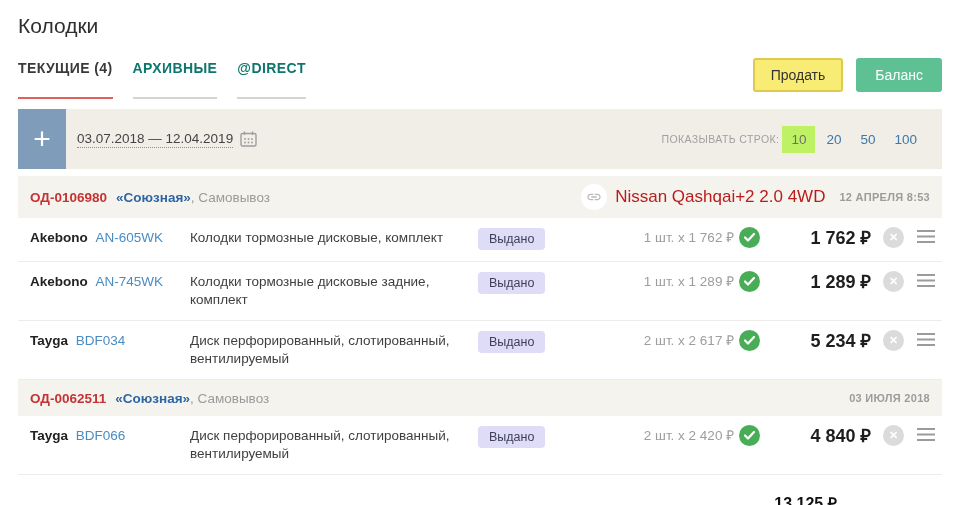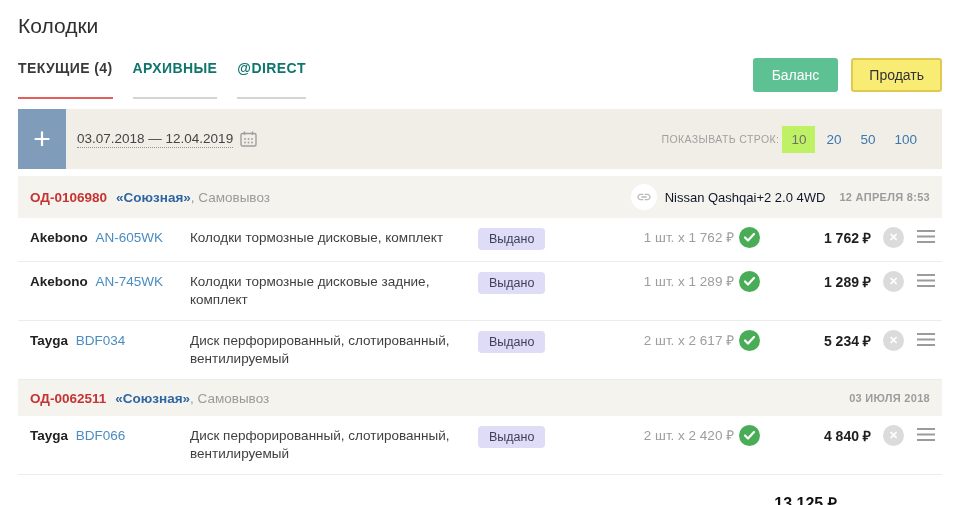--- a/index.html
+++ b/index.html
@@ -39,32 +39,32 @@
   
   .orders { margin-top: 7px; }
   .order-header { background: #f5f3ee; display: flex; justify-content: space-between; align-items: center; padding: 8px 12px; min-height: 36px; }
   .oh-left { display: flex; align-items: center; font-size: 13.5px; }
   .order-id { color: #c43434; font-weight: 700; cursor: pointer; }
   .order-store { color: #2e66a4; font-weight: 700; margin-left: 9px; cursor: pointer; }
   .order-delivery { color: #9b9b9b; }
   .oh-right { display: flex; align-items: center; gap: 14px; }
   .car-wrap { display: flex; align-items: center; gap: 8px; }
   .car-icon-circle { width: 26px; height: 26px; border-radius: 50%; background: #fff; display: inline-flex; align-items: center; justify-content: center; }
-  .car-link { color: #0f172a; font-size: 13px; cursor: pointer; }
+  .car-link { color: #b91c1c; font-size: 17px; cursor: pointer; }
   .order-date { color: #9c9c9c; font-size: 11px; font-weight: 700; letter-spacing: .3px; text-align: center; }
 
   .item-row { display: grid; grid-template-columns: 172px 288px 100px 182px 117px 65px; align-items: start; padding: 11px 0; border-bottom: 1px solid #ececec; background: #fff; }
   .cell-brand { padding-left: 12px; font-size: 13.5px; line-height: 18px; }
   .brand { font-weight: 700; color: #222; }
   .article { color: #4a8cc2; margin-left: 4px; cursor: pointer; text-align: right; }
   .cell-desc { font-size: 13.5px; color: #3f3f3f; line-height: 18px; padding-right: 14px; }
   .badge { display: inline-block; background: #dedcf7; color: #3f3f58; font-size: 12.5px; padding: 4px 11px; border-radius: 4px; margin-top: -2px; }
   .cell-qty { display: flex; justify-content: flex-end; align-items: flex-start; font-size: 13.5px; color: #9d9d9d; line-height: 18px; }
   .check-circle { width: 21px; height: 21px; border-radius: 50%; background: #49ad57; display: inline-flex; align-items: center; justify-content: center; margin-left: 5px; margin-top: -2px; flex: 0 0 21px; }
-  .cell-total { text-align: right; font-size: 14px; font-weight: 700; color: #1e1e1e; line-height: 18px; padding-right: 6px; }
+  .cell-total { text-align: right; font-size: 18px; font-weight: 700; color: #1e1e1e; line-height: 18px; padding-right: 6px; }
   .cell-icons { display: flex; justify-content: flex-end; gap: 12px; padding-right: 6px; }
   .x-circle { width: 21px; height: 21px; border-radius: 50%; background: #dbdbdb; color: #fff; font-size: 11px; font-weight: 700; display: inline-flex; align-items: center; justify-content: center; cursor: pointer; margin-top: -2px; }
   .burger { display: inline-flex; cursor: pointer; margin-top: 0; }
 
   .grand-total-row { text-align: right; padding: 17px 105px 0 0; }
   .grand-total { font-size: 16px; font-weight: 700; color: #111; }
 </style>
 </head>
 <body>
 
@@ -72,22 +72,22 @@
 
   <h1 class="page-title">Колодки</h1>
 
   <div class="tabs">
     <div class="tab active">ТЕКУЩИЕ (4)</div>
     <div class="tab link">АРХИВНЫЕ</div>
     <div class="tab link">@DIRECT</div>
   </div>
 
   <div class="actions">
+    <button class="btn btn-sell">Продать</button>
     <button class="btn btn-balance">Баланс</button>
-    <button class="btn btn-sell">Продать</button>
   </div>
 
   <div class="toolbar">
     <button class="add-btn"><span class="plus">+</span></button>
     <span class="date-range">03.07.2018 — 12.04.2019</span>
     <span class="cal-icon">
       <svg width="17" height="16" viewBox="0 0 17 16" fill="none">
         <rect x="1" y="2.5" width="15" height="12.5" rx="1.5" stroke="#9e9e9e" stroke-width="1.4"></rect>
         <line x1="4.5" y1="0.5" x2="4.5" y2="4" stroke="#9e9e9e" stroke-width="1.4"></line>
         <line x1="12.5" y1="0.5" x2="12.5" y2="4" stroke="#9e9e9e" stroke-width="1.4"></line>

